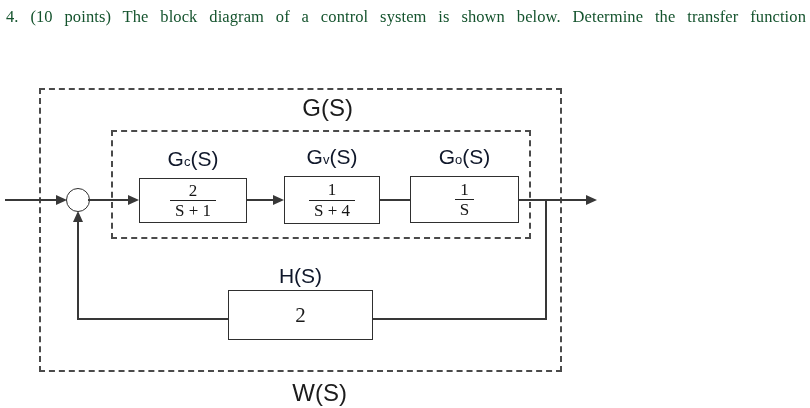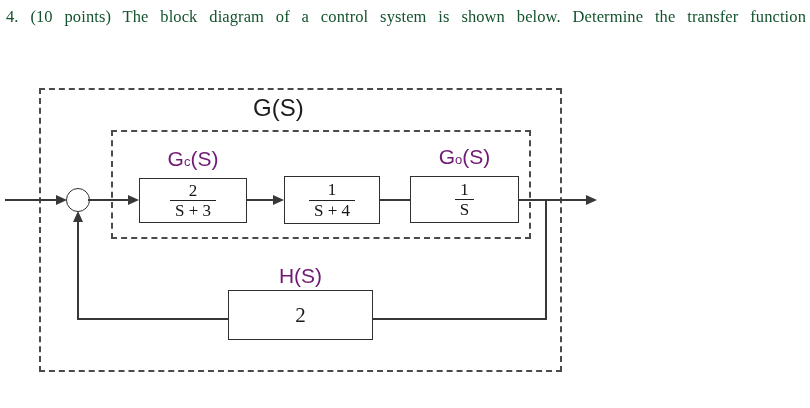--- a/index.html
+++ b/index.html
@@ -20,31 +20,31 @@
 
   
   .dashed { position:absolute; border:2px dashed #4a4a4a; box-sizing:border-box; background:transparent; }
   .outer-box { left:39px;  top:88px;  width:523px; height:284px; }
   .inner-box { left:111px; top:130px; width:420px; height:109px; }
 
   
   .biglabel {
     position:absolute;
     font-family:"Liberation Sans", sans-serif;
-    font-size:24px; color:#1c1c1c; text-align:left;
+    font-size:24px; color:#1c1c1c; text-align:right;
     white-space:nowrap;
   }
   .gs-label { left:253px; top:94px;  width:100px; }
   .ws-label { left:247px; top:379px; width:100px; }
 
   
   .blklabel {
     position:absolute;
     font-family:"Liberation Sans", sans-serif;
-    font-size:21px; color:#701a75; text-align:center; white-space:nowrap;
+    font-size:21px; color:#0f172a; text-align:center; white-space:nowrap;
   }
   .blklabel .sub { font-size:0.62em; }
   .lbl-gc { left:139px; top:147px; width:108px; }
   .lbl-gv { left:284px; top:145px; width:96px;  }
   .lbl-go { left:410px; top:145px; width:109px; }
   .lbl-h  { left:228px; top:264px; width:145px; }
 
   
   .block {
     position:absolute;
@@ -99,20 +99,21 @@
 
 <div class="canvas">
 
   <div class="ptext l1">4. (10 points) The block diagram of a control system is shown below. Determine the transfer function</div>
 
   <div class="dashed outer-box"></div>
 
   <div class="dashed inner-box"></div>
 
   <div class="biglabel gs-label">G(S)</div>
+  <div class="biglabel ws-label">W(S)</div>
 
   <div class="sumjunction"></div>
 
   <div class="wire hwire w-input"></div>
   <div class="wire hwire w-sum-gc"></div>
   <div class="wire hwire w-gc-gv"></div>
   <div class="wire hwire w-gv-go"></div>
   <div class="wire hwire w-go-out"></div>
   <div class="wire vwire w-tap-v"></div>
   <div class="wire hwire w-fb-br"></div>
@@ -121,29 +122,32 @@
 
   <div class="ah ah-right ah-in"></div>
   <div class="ah ah-right ah-togc"></div>
   <div class="ah ah-right ah-togv"></div>
   <div class="ah ah-right ah-out"></div>
   <div class="ah ah-up    ah-fb"></div>
 
   <div class="blklabel lbl-gc">
     <span>G</span><span class="sub">c</span><span>(S)</span>
   </div>
+  <div class="blklabel lbl-gv">
+    <span>G</span><span class="sub">v</span><span>(S)</span>
+  </div>
   <div class="blklabel lbl-h">H(S)</div>
   <div class="blklabel lbl-go">
     <span>G</span><span class="sub">o</span><span>(S)</span>
   </div>
 
   <div class="block blk-gc">
     <span class="frac">
       <span class="num">2</span>
-      <span class="den" style="display:block;">S + 3</span>
+      <span class="den" style="display:block;">S + 1</span>
     </span>
   </div>
   <div class="block blk-gv">
     <span class="frac">
       <span class="num">1</span>
       <span class="den" style="display:block;">S + 4</span>
     </span>
   </div>
   <div class="block blk-go">
     <span class="frac">

